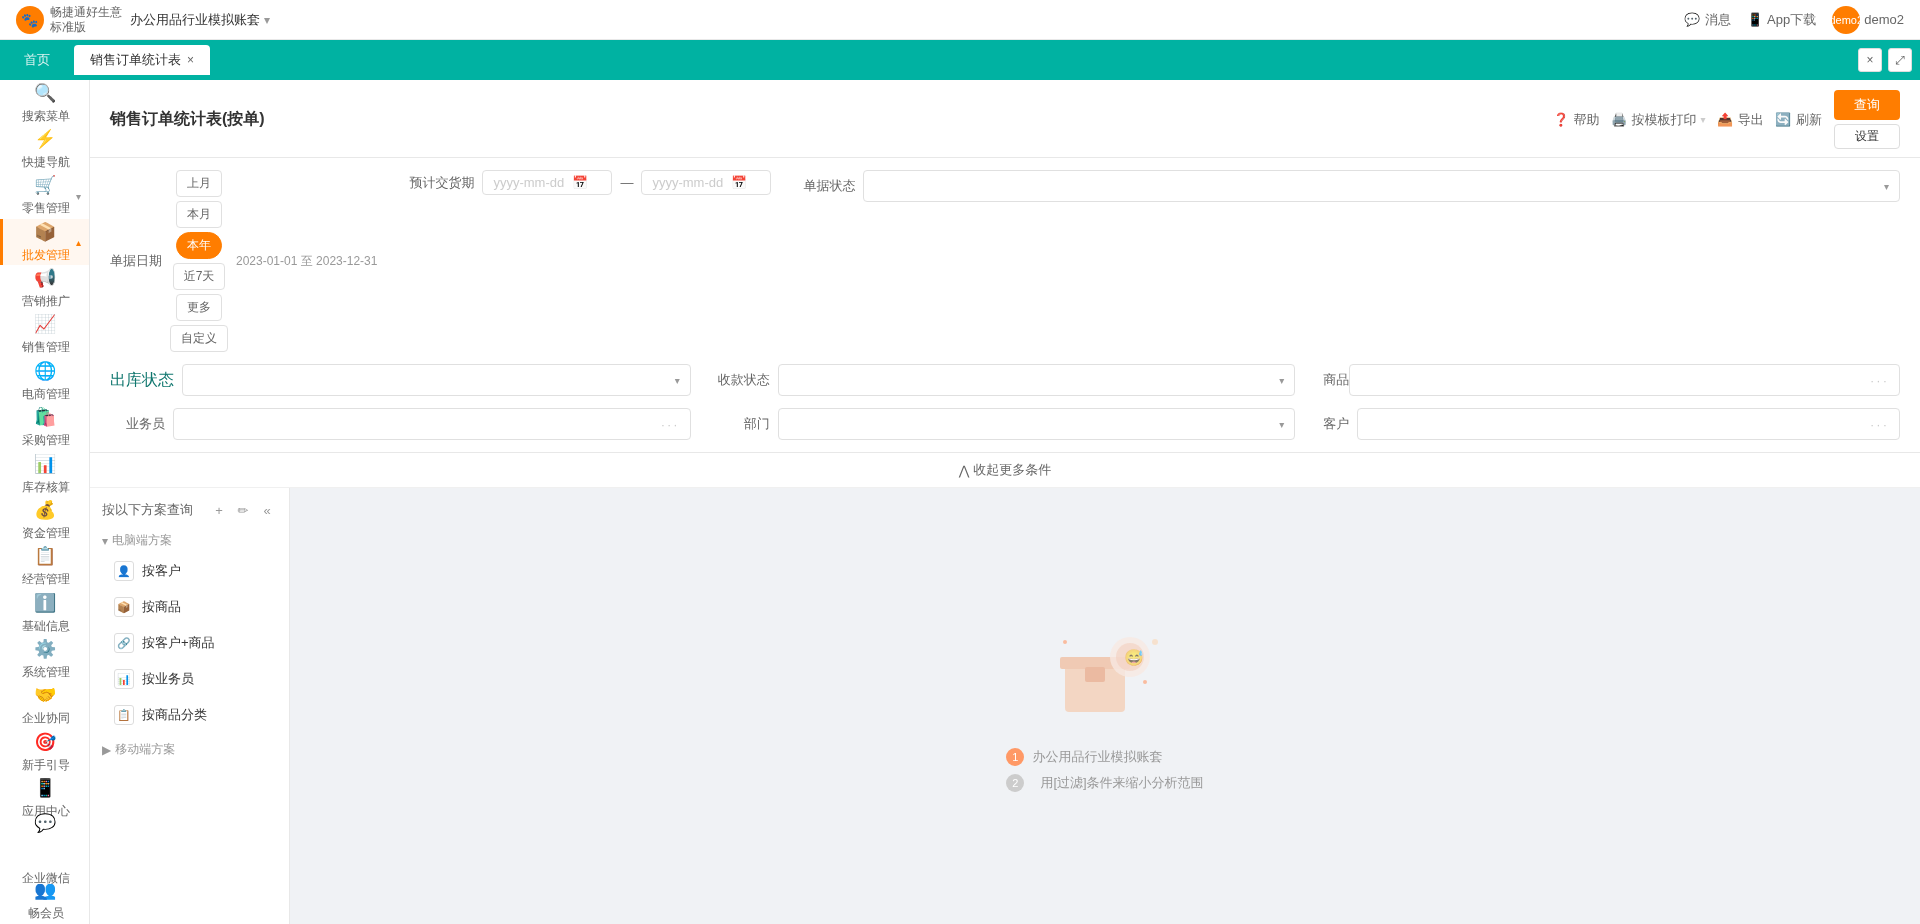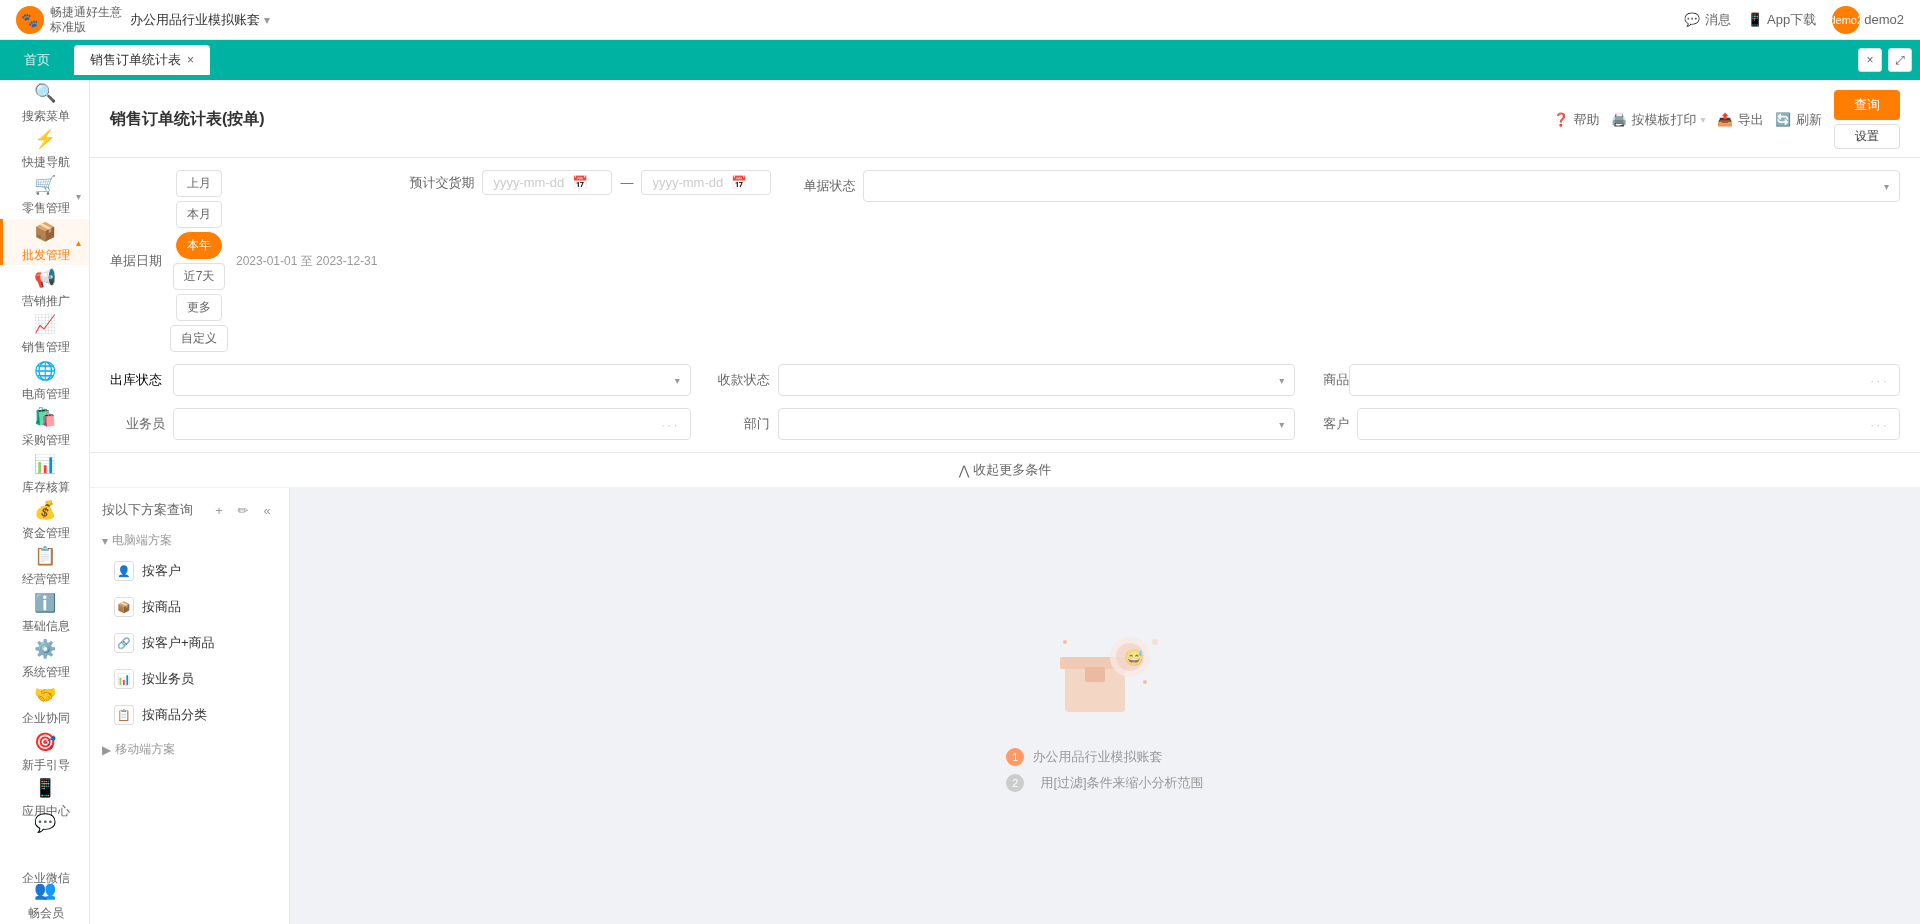--- a/index.html
+++ b/index.html
@@ -247,21 +247,21 @@
           <span style="color:#666; font-size:13px; white-space:nowrap;">单据状态</span>
           <div style="flex:1; border:1px solid #e0e0e0; border-radius:4px; padding:5px 10px; background:#fff; cursor:pointer; display:flex; align-items:center; justify-content:space-between; min-height:32px;">
             <span style="color:#ccc;"></span>
             <span style="color:#999; font-size:10px;">▾</span>
           </div>
         </div>
       </div>
 
       <div style="display:grid; grid-template-columns:1fr 1fr 1fr; gap:12px 24px; margin-bottom:12px;">
         <div style="display:flex; align-items:center; gap:8px;">
-          <span style="color:#000000; font-size:13px; white-space:nowrap; min-width:55px; ">出库状态</span>
+          <span style="color:#0f766e; font-size:16px; white-space:nowrap; min-width:55px; ">出库状态</span>
           <div style="flex:1; border:1px solid #e0e0e0; border-radius:4px; padding:5px 10px; background:#fff; cursor:pointer; display:flex; align-items:center; justify-content:space-between; min-height:32px;">
             <span></span>
             <span style="color:#999; font-size:10px;">▾</span>
           </div>
         </div>
         <div style="display:flex; align-items:center; gap:8px;">
           <span style="color:#666; font-size:13px; white-space:nowrap; min-width:55px; text-align:right;">收款状态</span>
           <div style="flex:1; border:1px solid #e0e0e0; border-radius:4px; padding:5px 10px; background:#fff; cursor:pointer; display:flex; align-items:center; justify-content:space-between; min-height:32px;">
             <span></span>
             <span style="color:#999; font-size:10px;">▾</span>

